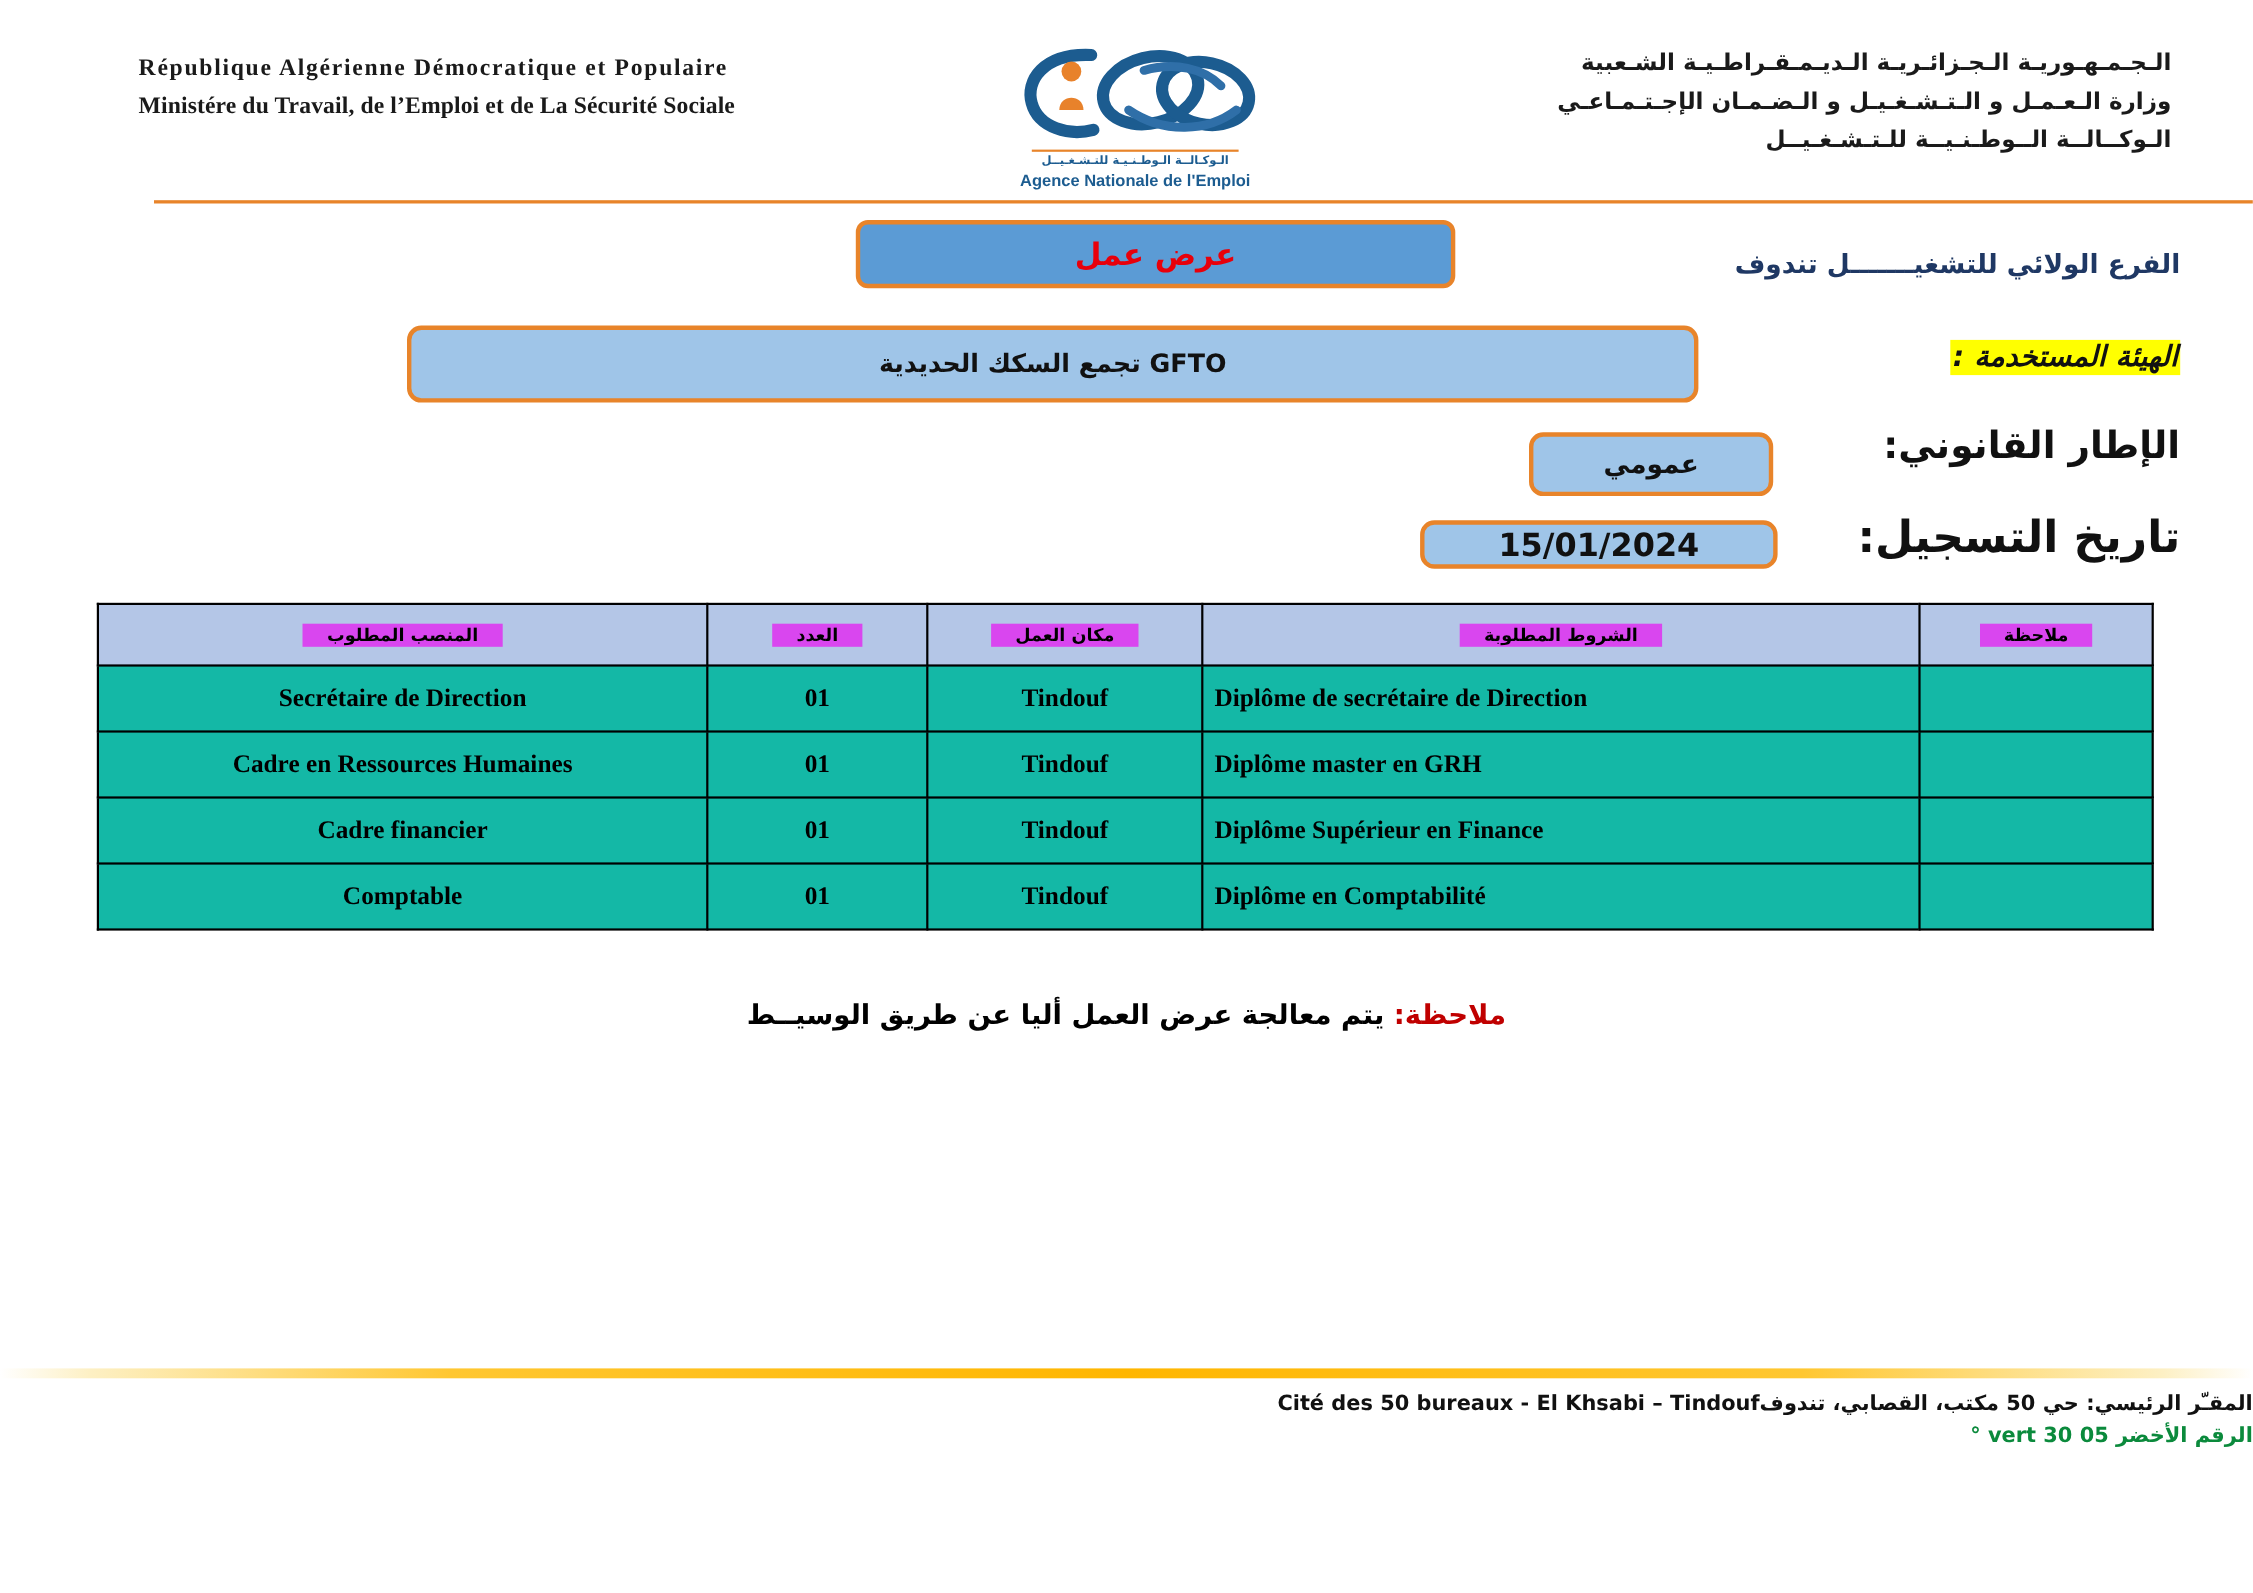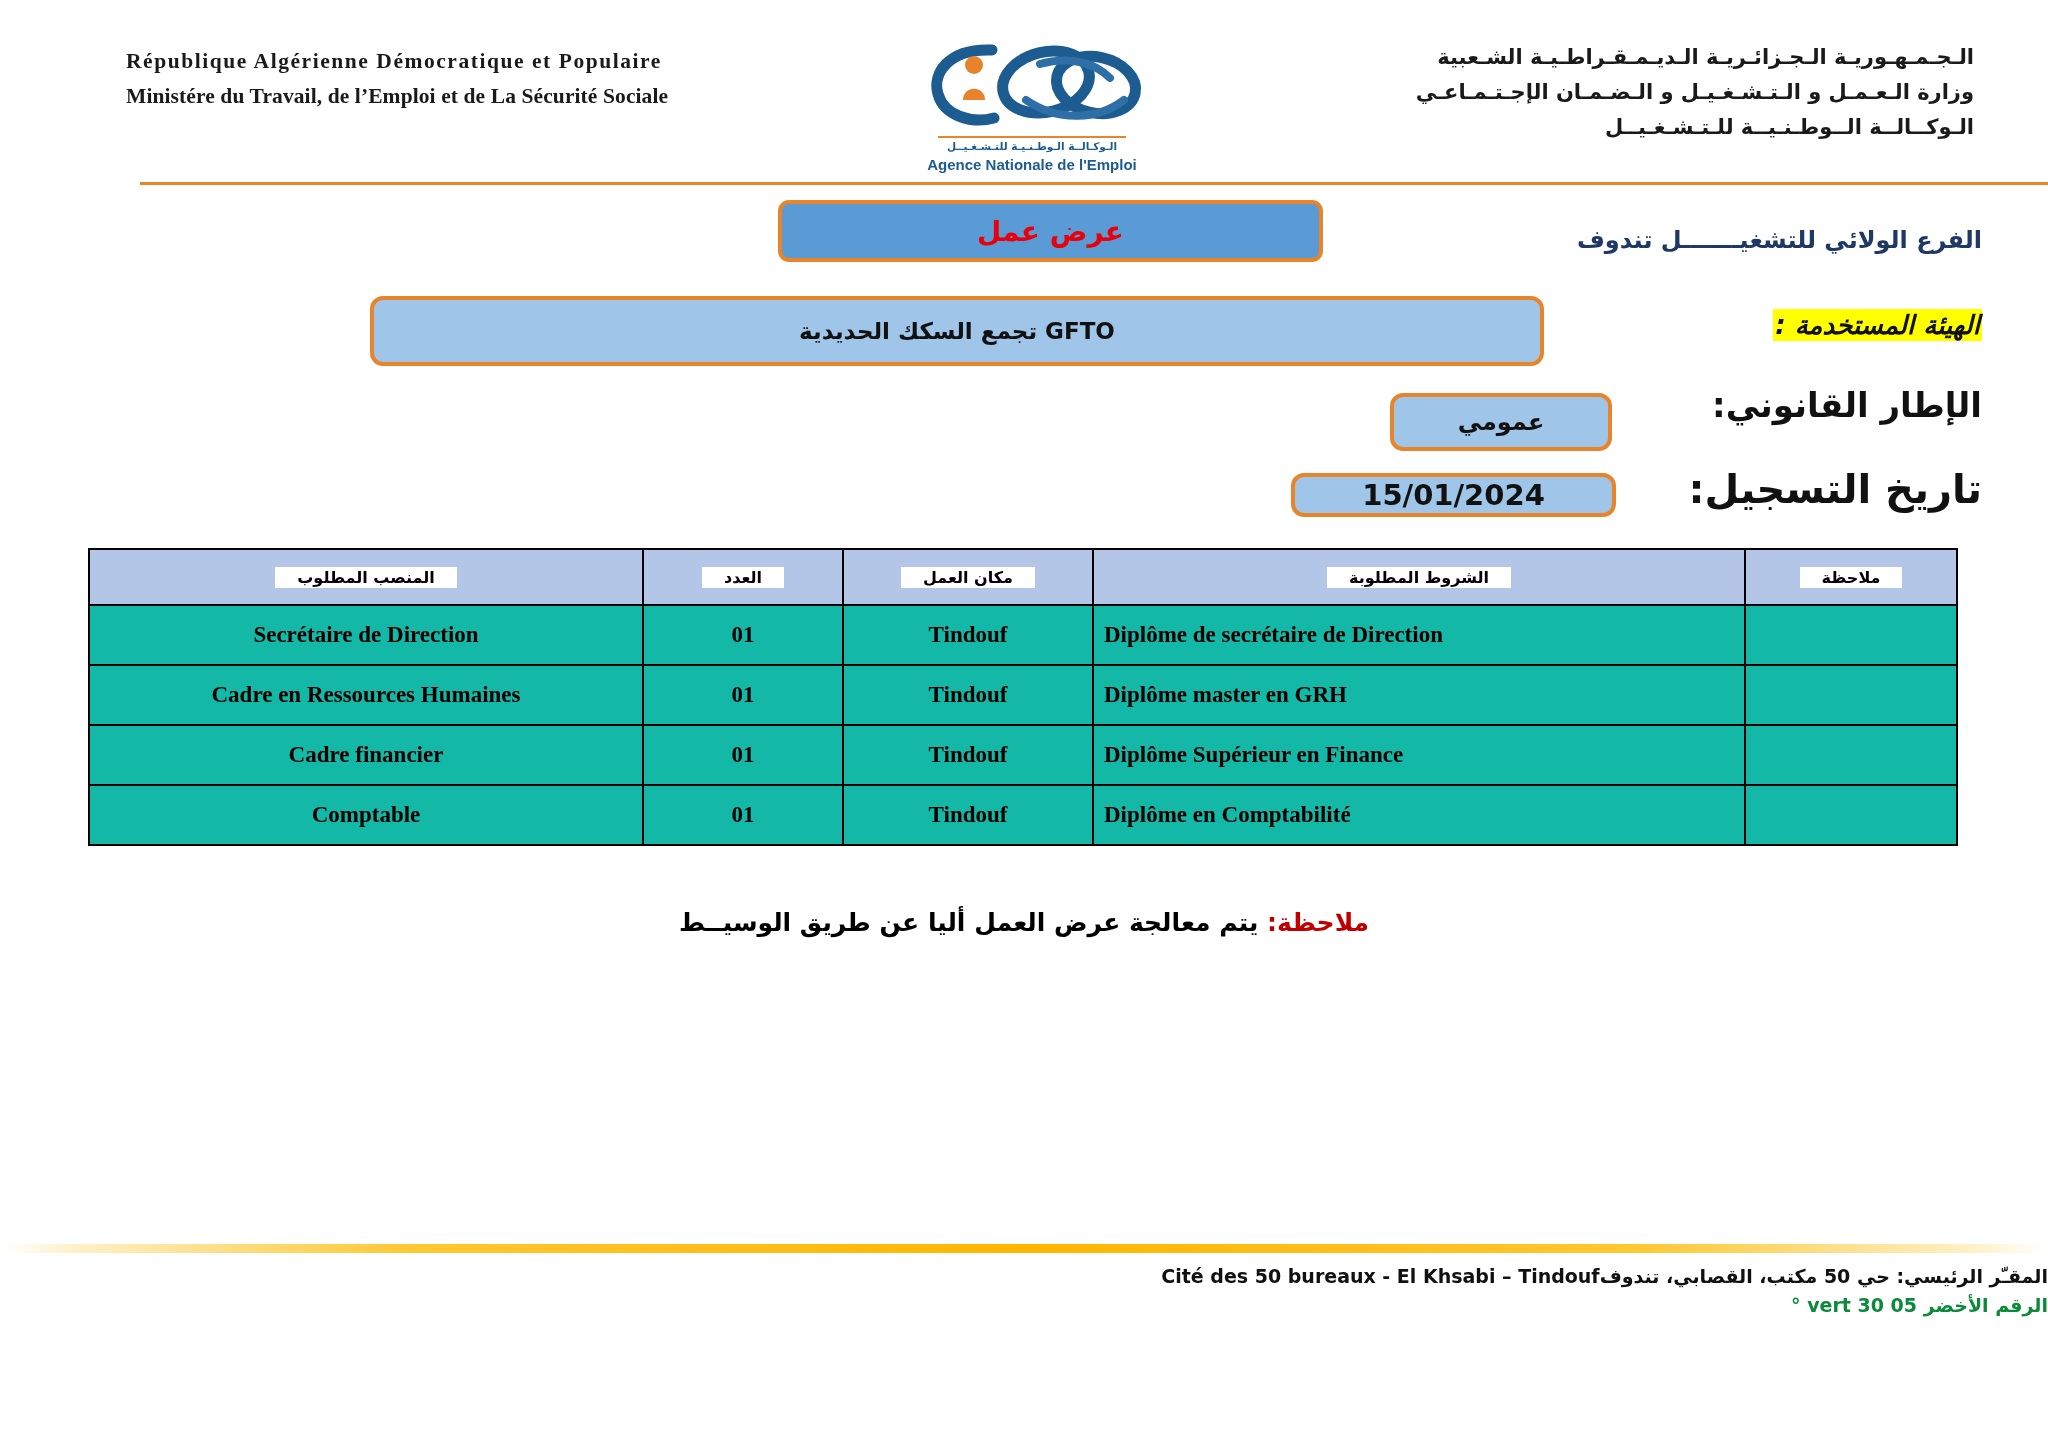--- a/index.html
+++ b/index.html
@@ -223,21 +223,21 @@
     box-sizing: border-box;
   }
   .offers-table thead th {
     background: #B4C6E7;
     height: 56px;
     padding: 0 6px;
     vertical-align: middle;
   }
   .th-inner {
     display: inline-block;
-    background: #ffffff;
+    background: #d946ef;
     padding: 1px 22px;
     font-family: "DejaVu Sans", sans-serif;
     font-size: 16px;
     font-weight: bold;
     color: #000000;
     white-space: nowrap;
   }
   .offers-table tbody td {
     height: 55px;
     padding: 16px 10px;

